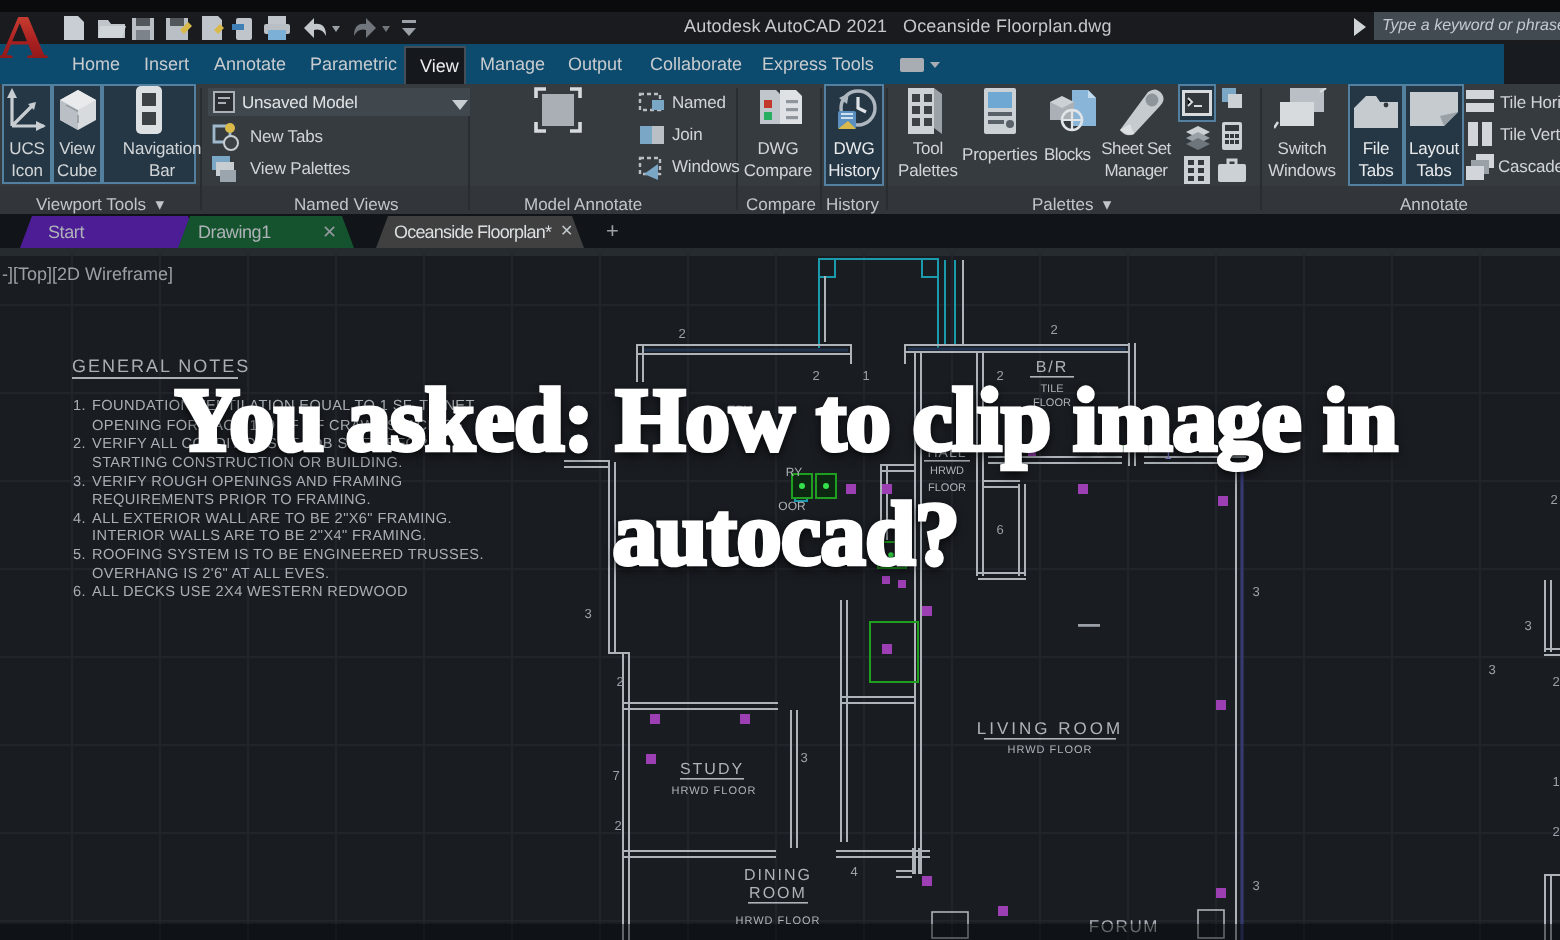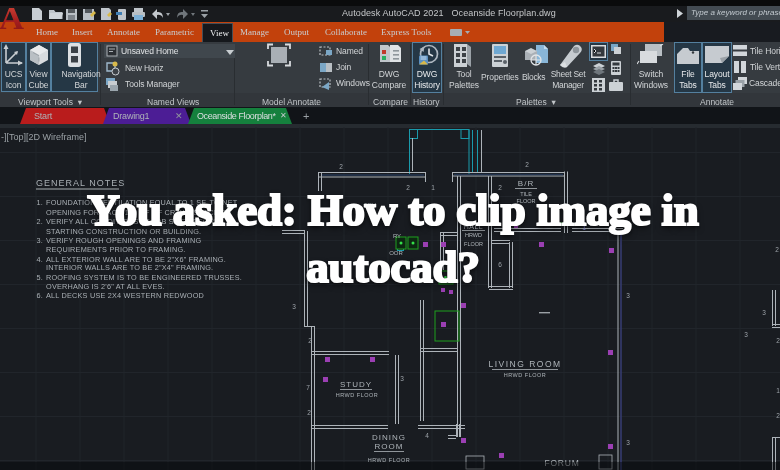--- a/index.html
+++ b/index.html
@@ -6,21 +6,21 @@
   #stage{position:relative;width:780px;height:470px;overflow:hidden;background:#181b20;
          font-family:"Liberation Sans",sans-serif;}
   .abs{position:absolute;}
   
   #topstrip{left:0;top:0;width:780px;height:6px;background:#0a0b0c;}
   #titlebar{left:0;top:6px;width:780px;height:16px;background:#191b1e;}
   #titletext{left:342px;top:8px;color:#c6c8ca;font-size:9px;letter-spacing:.1px;text-align:right;}
   #searchwrap{left:676px;top:6px;width:104px;height:14px;}
   #searchbox{left:11px;top:0;width:93px;height:14px;background:#434b52;color:#c3cad0;
              font-size:8px;font-style:italic;line-height:14px;padding-left:4px;white-space:nowrap;overflow:hidden;box-sizing:border-box;}
-  #menurow{left:0;top:22px;width:664px;height:20px;background:#c2410c;font-family:Liberation Serif, serif;}
+  #menurow{left:0;top:22px;width:752px;height:20px;background:#0c4a6e;}
   .mitem{position:absolute;top:5px;color:#c9cccf;font-size:9px;}
   #viewtab{position:absolute;left:202px;top:1px;width:31px;height:19px;background:#15181c;border:1px solid #454e56;border-bottom:none;box-sizing:border-box;}
   #viewtab span{position:absolute;left:7px;top:4px;color:#eceeef;font-size:9px;}
   
   #ribbon{left:0;top:42px;width:780px;height:65px;background:#363b40;}
   .psep{position:absolute;top:2px;width:1px;height:61px;background:#292d31;}
   .plabel{position:absolute;top:55px;color:#c2c6c9;font-size:8.5px;white-space:nowrap;}
   .rtext{position:absolute;color:#d2d5d7;font-size:8.5px;letter-spacing:-0.1px;white-space:nowrap;}
   .rtext2{position:absolute;color:#d2d5d7;font-size:8.5px;letter-spacing:-0.1px;text-align:center;line-height:10.5px;white-space:nowrap;}
   .bluebtn{position:absolute;border:1px solid #54809f;background:#253745;box-sizing:border-box;}
@@ -260,36 +260,36 @@
     <div class="rtext2" style="left:1px;top:27px;width:25px">UCS<br>Icon</div>
     <div class="rtext2" style="left:26px;top:27px;width:25px">View<br>Cube</div>
     <div class="rtext2" style="left:51px;top:27px;width:60px">Navigation<br>Bar</div>
     <div class="plabel" style="left:18px">Viewport Tools&nbsp;&nbsp;▾</div>
 
     <div class="abs" style="left:104px;top:2px;width:131px;height:14px;background:#40474d"></div>
     <svg class="abs" style="left:106px;top:3px" width="12" height="12" viewBox="0 0 12 12">
       <rect x="1" y="1" width="10" height="10" fill="#2a2e33" stroke="#aab0b5" stroke-width="1"></rect>
       <path d="M3 4 h6 M3 6.5 h4" stroke="#aab0b5" stroke-width="1"></path>
     </svg>
-    <div class="rtext" style="left:121px;top:4px;color:#e1e4e6">Unsaved Home</div>
+    <div class="rtext" style="left:121px;top:4px;color:#e1e4e6">Unsaved Model</div>
     <svg class="abs" style="left:226px;top:8px" width="8" height="5">
         <path d="M0 0 l8 0 l-4 5 z" fill="#c8cdd1"></path>
       </svg>
     <svg class="abs" style="left:105px;top:19px" width="15" height="15" viewBox="0 0 15 15">
       <path d="M2 2 h8 v8 h-8 z" fill="none" stroke="#9fb9cc" stroke-width="1.4"></path>
       <circle cx="10.5" cy="10.5" r="3.5" fill="#3c4146" stroke="#c8cdd1"></circle>
       <circle cx="10" cy="3" r="2.5" fill="#d8b94a"></circle>
     </svg>
-    <div class="rtext" style="left:125px;top:21px">New Horiz</div>
+    <div class="rtext" style="left:125px;top:21px">New Tabs</div>
     <svg class="abs" style="left:105px;top:35px" width="15" height="15" viewBox="0 0 15 15">
       <rect x="1" y="1" width="9" height="7" fill="#7ba7c6"></rect>
       <rect x="3" y="4" width="9" height="7" fill="#c8cdd1"></rect>
       <rect x="5" y="8" width="8" height="6" fill="#9aa5ad"></rect>
     </svg>
-    <div class="rtext" style="left:125px;top:37px">Tools Manager</div>
+    <div class="rtext" style="left:125px;top:37px">View Palettes</div>
     <div class="plabel" style="left:147px">Named Views</div>
 
     <svg class="abs" style="left:266px;top:1px" width="26" height="24" viewBox="0 0 26 24">
       <rect x="5" y="4" width="16" height="16" fill="#a9afb5"></rect>
       <g stroke="#d8dbde" stroke-width="1.8" fill="none">
         <path d="M2 6 V1.5 H7 M19 1.5 H24 V6 M24 18 V22.5 H19 M7 22.5 H2 V18"></path>
       </g>
     </svg>
     <svg class="abs" style="left:318px;top:3px" width="15" height="13" viewBox="0 0 15 13">
       <rect x="2" y="2" width="10" height="8" fill="none" stroke="#b9bfc4" stroke-width="1.2" stroke-dasharray="2 1.5"></rect>
@@ -450,28 +450,28 @@
     <div class="rtext" style="left:750px;top:20px">Tile Verti</div>
     <svg class="abs" style="left:733px;top:35px" width="14" height="13" viewBox="0 0 14 13">
       <rect x="5" y="0" width="9" height="7" fill="#d2d6da"></rect>
       <rect x="2.5" y="3" width="9" height="7" fill="#9aa1a7"></rect>
       <rect x="0" y="6" width="9" height="7" fill="#d2d6da"></rect>
     </svg>
     <div class="rtext" style="left:749px;top:36px">Cascade</div>
     <div class="plabel" style="left:700px">Annotate</div>
   </div>
   <div id="tabbar" class="abs">
-    <div class="ftab" style="left:20px;width:90px;background:#b91c1c;clip-path:polygon(6px 0,calc(100% - 6px) 0,100% 100%,0 100%)">
+    <div class="ftab" style="left:10px;width:90px;background:#4c1d95;clip-path:polygon(6px 0,calc(100% - 6px) 0,100% 100%,0 100%)">
       <span class="lbl" style="left:14px">Start</span>
     </div>
-    <div class="ftab" style="left:103px;width:88px;background:#4c1d95;clip-path:polygon(6px 0,calc(100% - 6px) 0,100% 100%,0 100%)">
+    <div class="ftab" style="left:89px;width:88px;background:#14532d;clip-path:polygon(6px 0,calc(100% - 6px) 0,100% 100%,0 100%)">
       <span class="lbl" style="left:10px">Drawing1</span>
       <span class="lbl" style="left:72px;color:#90969c">✕</span>
     </div>
-    <div class="ftab" style="left:188px;width:104px;background:#15803d;color:#dcdfe1;clip-path:polygon(6px 0,calc(100% - 6px) 0,100% 100%,0 100%)">
+    <div class="ftab" style="left:188px;width:104px;background:#404040;color:#dcdfe1;clip-path:polygon(6px 0,calc(100% - 6px) 0,100% 100%,0 100%)">
       <span class="lbl" style="left:9px;letter-spacing:-0.4px">Oceanside Floorplan*</span>
     </div>
     <span class="abs" style="left:280px;top:4px;color:#c3c8cc;font-size:8px">✕</span>
     <span class="abs" style="left:303px;top:3px;color:#9aa0a5;font-size:11px">+</span>
   </div>
 
   <div id="bigtext" class="abs">You asked: How to clip image in<br>autocad?</div>
 
   <svg class="abs" style="left:0;top:3px" width="26" height="29">
     <defs>

